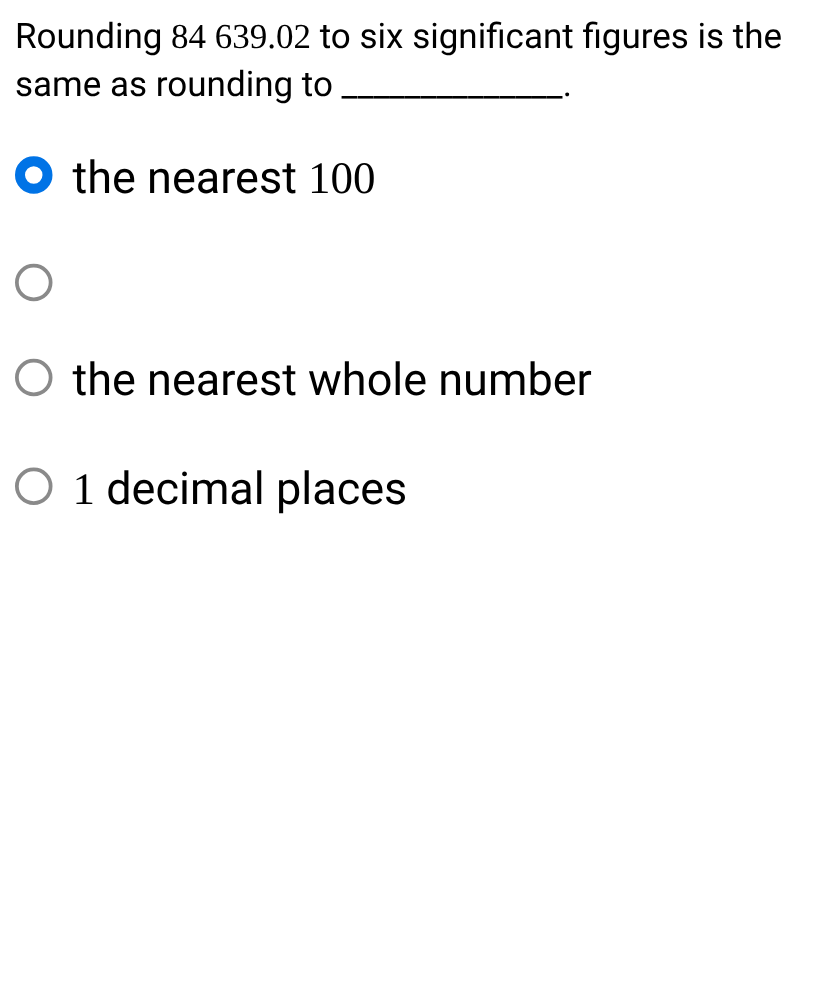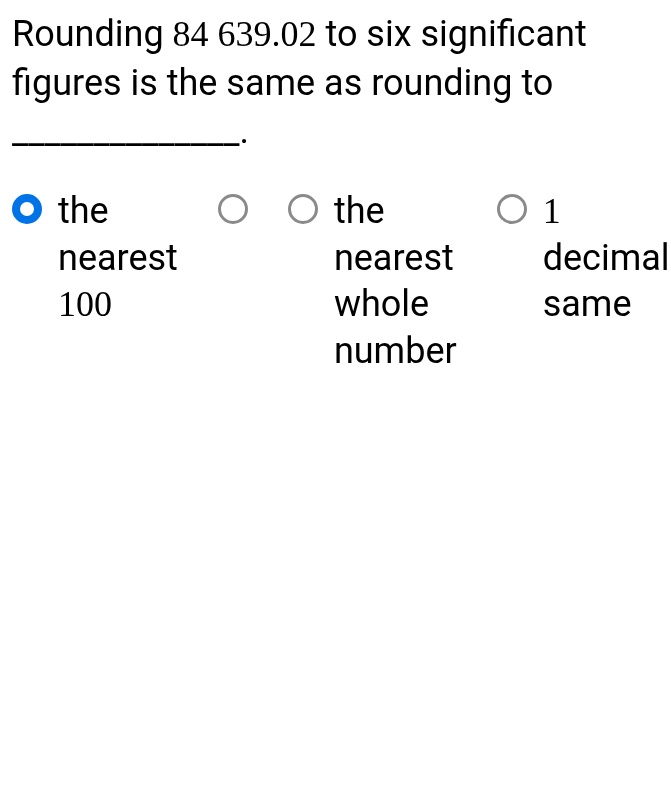--- a/index.html
+++ b/index.html
@@ -8,31 +8,31 @@
       box-sizing: border-box;
     }
     body {
       font-family: -apple-system, BlinkMacSystemFont, "Segoe UI", Roboto, "Helvetica Neue", Arial, sans-serif;
       padding: 10px 12px;
       width: 671px;
       background: #fff;
       color: #000;
     }
     .question {
-      font-size: 36px;
+      font-size: 28px;
       line-height: 1.35;
       margin-bottom: 32px;
       font-weight: 400;
     }
     .question .num {
       font-family: Georgia, "Times New Roman", serif;
     }
     .options {
       display: flex;
-      flex-direction: row;
+      flex-direction: column;
       gap: 40px;
     }
     .option {
       display: flex;
       align-items: flex-start;
       gap: 16px;
       cursor: pointer;
     }
     .radio {
       width: 30px;
@@ -81,18 +81,18 @@
   <div class="option">
     <div class="radio"></div>
     <div class="option-label" style="max-width:420px;">
       <span>the nearest whole number</span><span class="num"></span><span></span>
     </div>
   </div>
 
   <div class="option">
     <div class="radio"></div>
     <div class="option-label">
-      <span></span><span class="num">1</span><span> decimal same</span>
+      <span></span><span class="num">1</span><span> decimal places</span>
     </div>
   </div>
 
 
 </div>
 
 </body></html>

